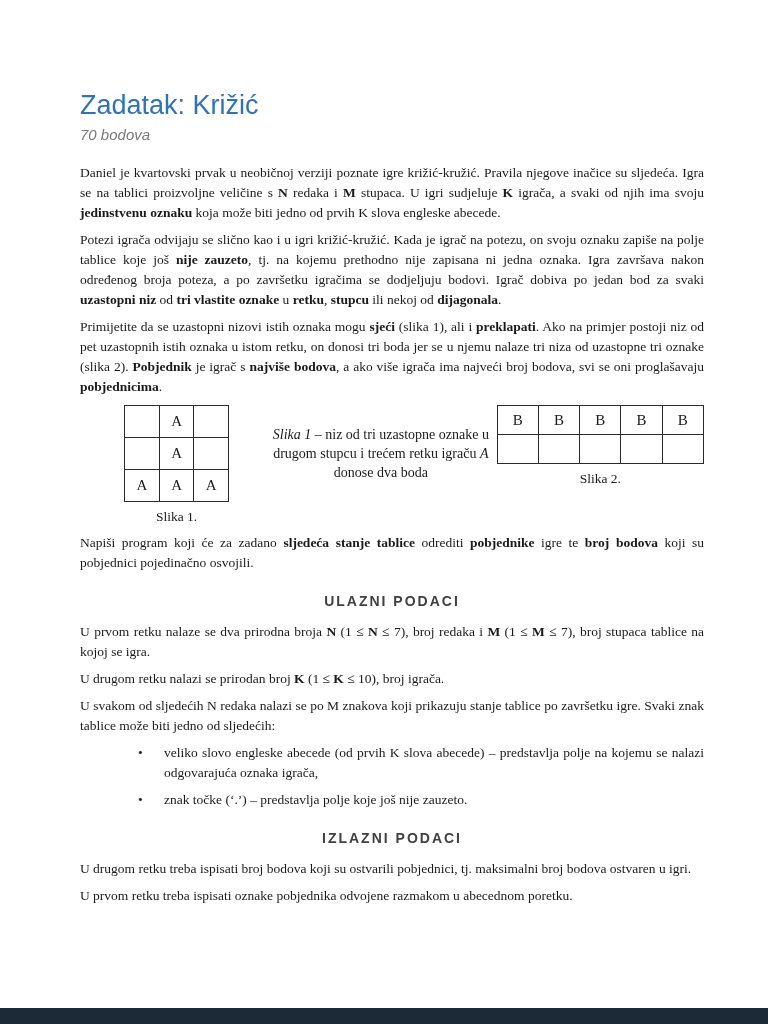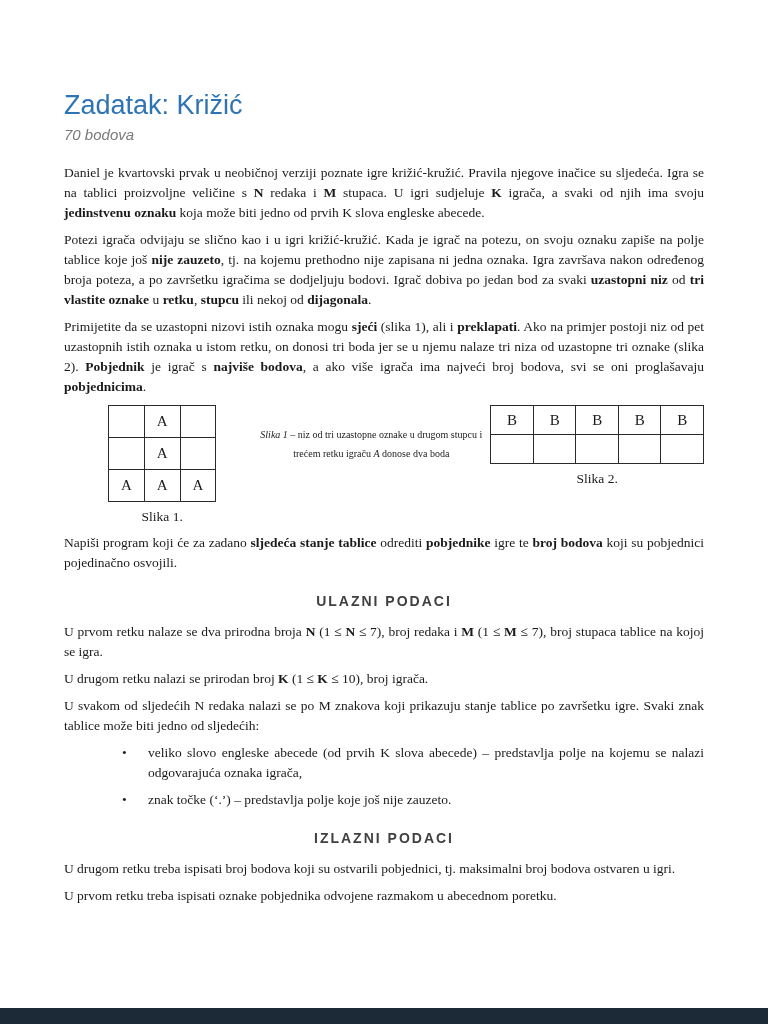--- a/index.html
+++ b/index.html
@@ -7,21 +7,21 @@
   body {
     background: #ffffff;
     font-family: "Liberation Serif", serif;
     color: #1a1a1a;
     position: relative;
     overflow: hidden;
   }
   .page {
     position: absolute;
     inset: 0;
-    padding: 90px 64px 0 64px;
+    padding: 90px 64px 0 80px;
   }
   h1.doc-title {
     font-family: "Liberation Sans", sans-serif;
     font-weight: 400;
     font-size: 27px;
     color: #2E74B5;
     margin-bottom: 5px;
   }
   .doc-subtitle {
     font-family: "Liberation Sans", sans-serif;
@@ -60,21 +60,21 @@
     vertical-align: middle;
     font-size: 15px;
   }
   .g1 td { width: 37px; height: 32px; }
   .g2 td { width: 44px; height: 29px; }
   .fig-caption { font-size: 13.5px; margin-top: 7px; }
   .fig-desc {
     width: 238px;
     margin: 20px 4px 0 40px;
     text-align: center;
-    font-size: 10px;
+    font-size: 14px;
     line-height: 19px;
   }
   ul.bullets {
     margin: 6px 0 10px 58px;
     padding-left: 0;
     list-style: none;
   }
   ul.bullets li {
     font-size: 13.5px;
     line-height: 20px;

